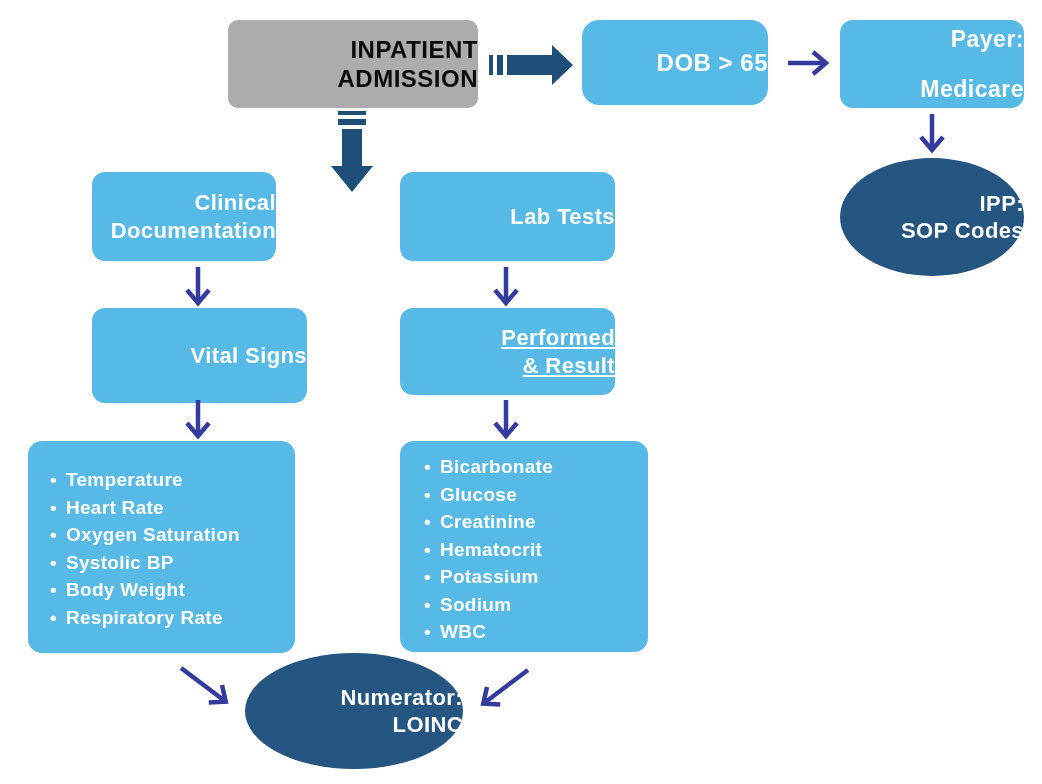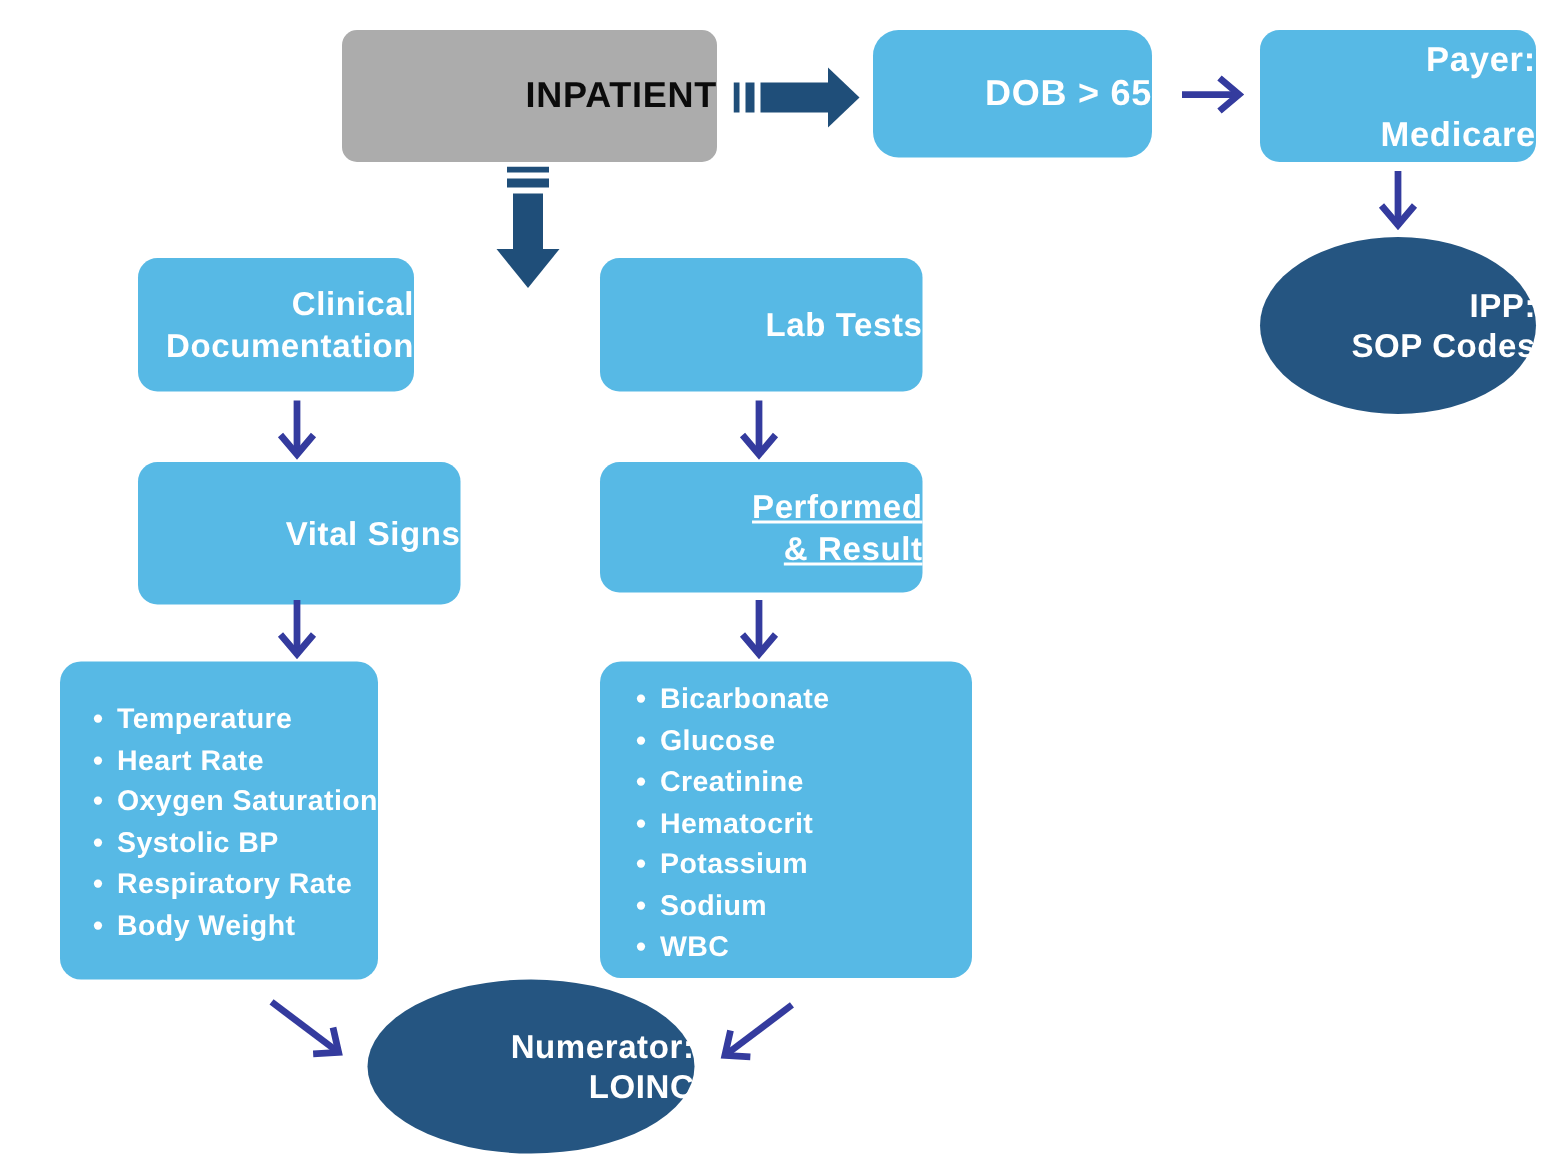--- a/index.html
+++ b/index.html
@@ -40,20 +40,21 @@
   .thin-stroke{stroke:var(--indigo);stroke-width:4.5;fill:none;stroke-linejoin:miter;}
   .navy-fill{fill:var(--navy);}
 </style>
 </head>
 <body>
 
 <div class="canvas">
 
   <div class="node gray-box lbl-xl" style="left:228px;top:20px;width:250px;height:88px;">
     <span class="lbl-line">INPATIENT</span>
+    <span class="lbl-line">ADMISSION</span>
   </div>
 
   <div class="arrow" style="left:489px;top:42px;">
     <svg width="86" height="46" viewBox="0 0 86 46">
       <rect class="navy-fill" x="0" y="13" width="4" height="20"></rect>
       <rect class="navy-fill" x="8" y="13" width="6" height="20"></rect>
       <rect class="navy-fill" x="18" y="13" width="46" height="20"></rect>
       <polygon class="navy-fill" points="63,3 84,23 63,43"></polygon>
     </svg>
   </div>
@@ -111,28 +112,28 @@
     <span class="lbl-line">Vital Signs</span>
   </div>
 
   <div class="arrow" style="left:183px;top:398px;">
     <svg width="30" height="44" viewBox="0 0 30 44">
       <line class="thin-stroke" x1="15" y1="2" x2="15" y2="36"></line>
       <polyline class="thin-stroke" points="4,25 15,38 26,25"></polyline>
     </svg>
   </div>
 
-  <div class="list-box pad-a" style="left:40px;top:441px;width:212px;height:212px;">
+  <div class="list-box pad-a" style="left:28px;top:441px;width:267px;height:212px;">
     <ul>
         <li>Temperature</li>
         <li>Heart Rate</li>
         <li>Oxygen Saturation</li>
         <li>Systolic BP</li>
+        <li>Body Weight</li>
         <li>Respiratory Rate</li>
-        <li>Body Weight</li>
       </ul>
   </div>
 
   <div class="node blue-box lbl-md" style="left:400px;top:172px;width:215px;height:89px;">
     <span class="lbl-line">Lab Tests</span>
   </div>
 
   <div class="arrow" style="left:491px;top:265px;">
     <svg width="30" height="44" viewBox="0 0 30 44">
       <line class="thin-stroke" x1="15" y1="2" x2="15" y2="36"></line>

